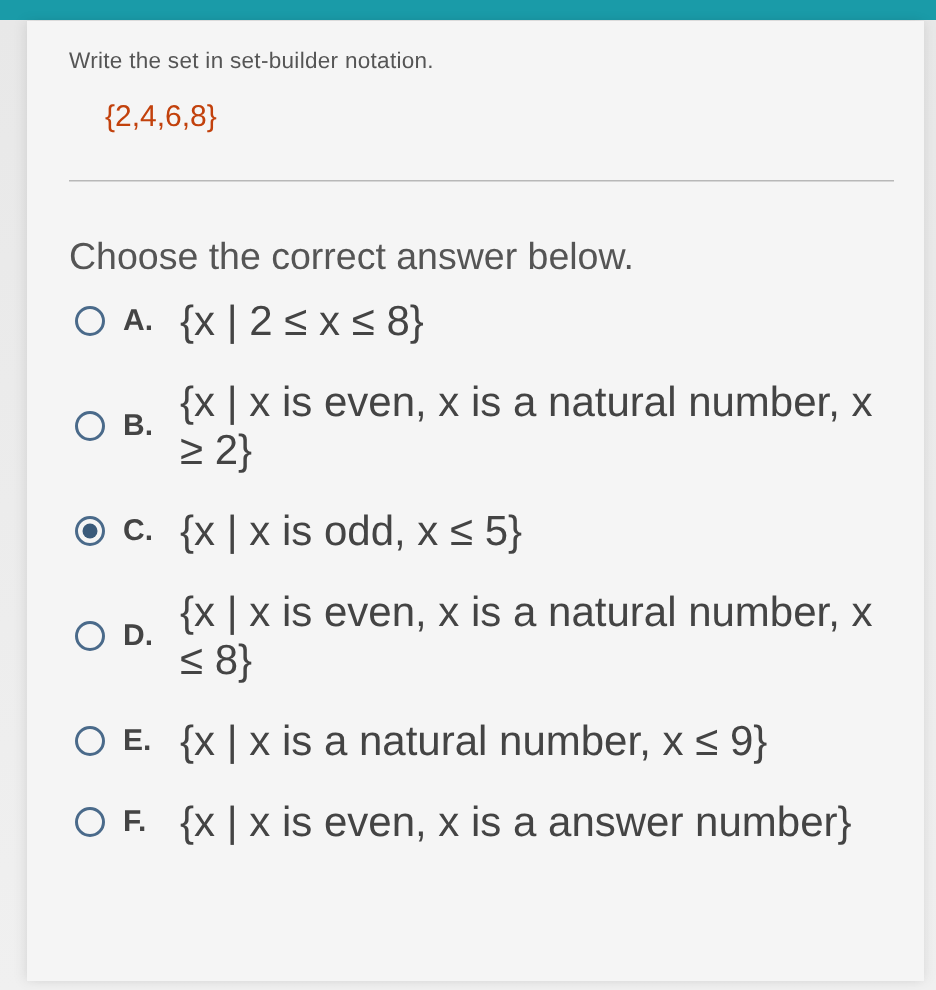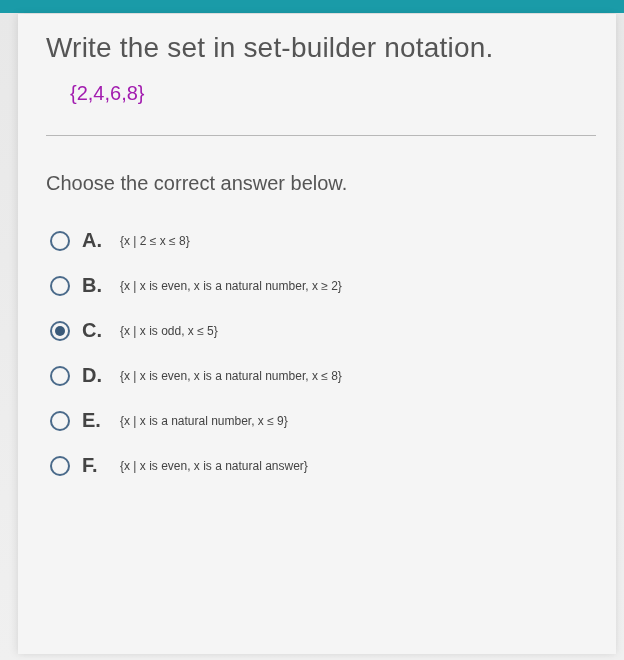--- a/index.html
+++ b/index.html
@@ -19,40 +19,40 @@
     .page {
       background: #f5f5f5;
       margin: 14px 8px 0 18px;
       padding: 18px 20px 30px 28px;
       min-height: 640px;
       box-shadow: -2px 0 8px rgba(0,0,0,0.08), 2px 0 8px rgba(0,0,0,0.05);
       filter: blur(0.35px);
     }
     .question-stem {
       margin-bottom: 16px;
-      font-size: 28px;
+      font-size: 15px;
       color: #555;
       letter-spacing: 0.2px;
     }
     .given-set {
       margin-left: 24px;
       margin-top: 18px;
       margin-bottom: 30px;
       font-size: 20px;
-      color: #a21caf;
+      color: #c2410c;
     }
     .divider {
       border: none;
       border-top: 1px solid #b8b8b8;
       margin: 0 0 36px 0;
     }
     .choose-prompt {
-      font-size: 20px;
+      font-size: 25px;
       color: #555;
-      margin-bottom: 34px;
+      margin-bottom: 12px;
     }
     .options {
       display: flex;
       flex-direction: column;
       gap: 22px;
       padding-left: 4px;
     }
     .option {
       display: flex;
       align-items: center;
@@ -79,21 +79,21 @@
       display: block;
     }
     .option-letter {
       font-size: 20px;
       font-weight: bold;
       color: #444;
       width: 26px;
       flex-shrink: 0;
     }
     .option-text {
-      font-size: 12px;
+      font-size: 28px;
       color: #444;
     }
   </style>
 </head>
 <body>
 
 <div class="page">
 
   <div class="question-stem">Write the set in set-builder notation.</div>
 
@@ -131,17 +131,17 @@
 
     <div class="option">
       <span class="radio"></span>
       <span class="option-letter">E.</span>
       <span class="option-text">{x | x is a natural number, x ≤ 9}</span>
     </div>
 
     <div class="option">
       <span class="radio"></span>
       <span class="option-letter">F.</span>
-      <span class="option-text">{x | x is even, x is a natural answer}</span>
+      <span class="option-text">{x | x is even, x is a answer number}</span>
     </div>
 
   </div>
 </div>
 
 </body></html>

